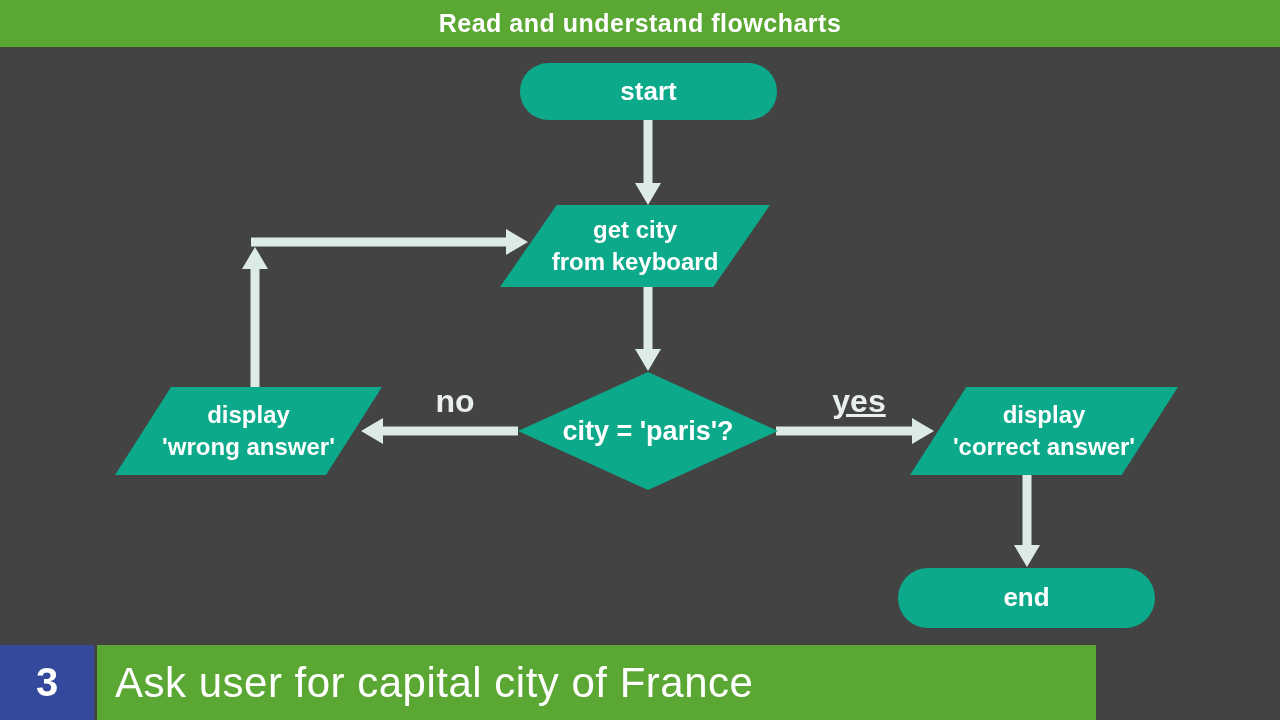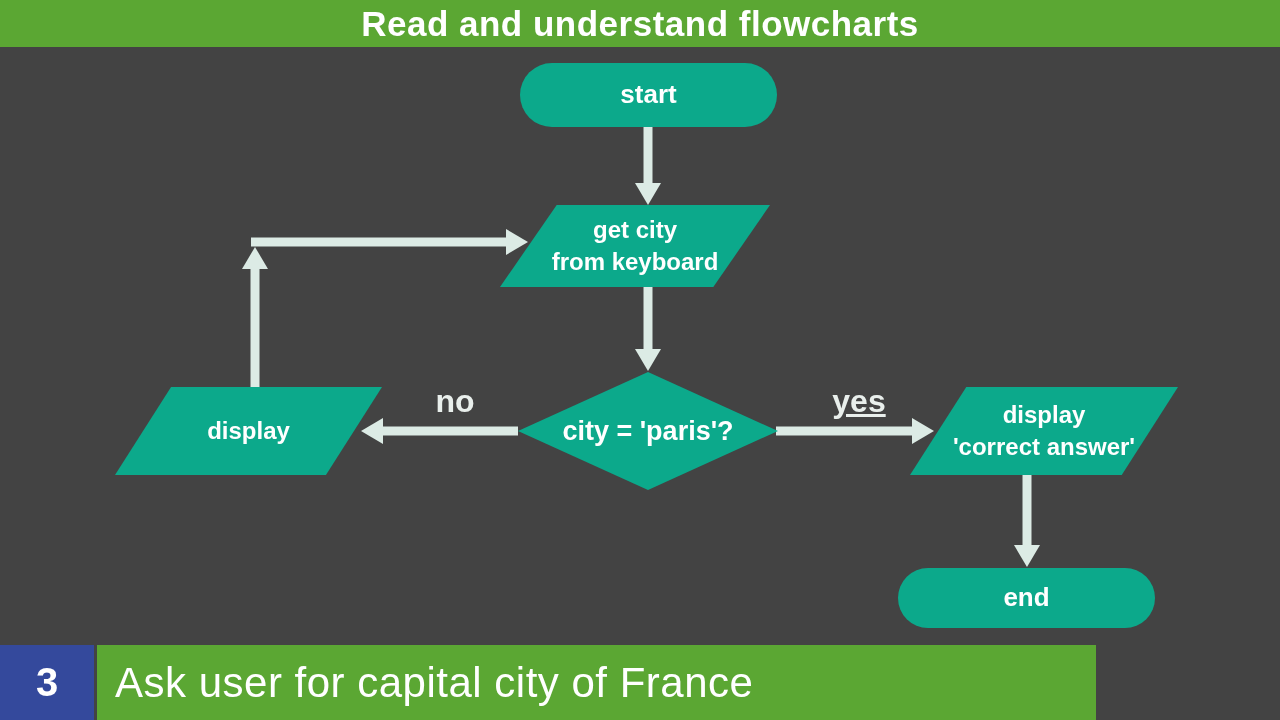--- a/index.html
+++ b/index.html
@@ -15,21 +15,21 @@
 
   
   .title-bar {
     position: absolute; left: 0; top: 0;
     width: 1280px; height: 47px;
     background: var(--title-bar-bg, #5ba733);
     display: flex; align-items: center; justify-content: center;
   }
   .title-bar span {
     color: var(--node-text, #ffffff);
-    font-size: 35px; font-weight: 600; letter-spacing: 0.5px;
+    font-size: 25px; font-weight: 600; letter-spacing: 0.5px;
   }
 
   
   .canvas { position: absolute; left: 0; top: 47px; width: 1280px; height: 598px; }
   .arrows { position: absolute; left: 0; top: -47px; width: 1280px; height: 720px; pointer-events: none; }
 
   .node {
     position: absolute;
     background: var(--node-fill, #0ca98b);
     color: var(--node-text, #ffffff);
@@ -40,21 +40,21 @@
     line-height: 1.35;
   }
   .terminator { border-radius: 999px; font-size: 26px; }
   .io { clip-path: polygon(21% 0, 100% 0, 79% 100%, 0 100%); font-size: 24px; }
   .decision {
     clip-path: polygon(50% 0, 100% 50%, 50% 100%, 0 50%);
     font-size: 27px;
   }
 
   
-  .n-start   { left: 520px; top:  16px; width: 257px; height: 64px; }
+  .n-start   { left: 520px; top:  16px; width: 257px; height: 57px; }
   .n-getcity { left: 500px; top: 158px; width: 270px; height: 82px; }
   .n-dec     { left: 518px; top: 325px; width: 260px; height: 118px; }
   .n-wrong   { left: 115px; top: 340px; width: 267px; height: 88px; }
   .n-correct { left: 910px; top: 340px; width: 268px; height: 88px; }
   .n-end     { left: 898px; top: 521px; width: 257px; height: 60px; }
 
   .edge-label {
     position: absolute;
     width: 90px; text-align: center;
     color: var(--edge-label-text, #e9efec);
@@ -132,20 +132,21 @@
       <span>get city</span>
       <span>from keyboard</span>
     </div>
 
     <div class="node decision n-dec">
       <span>city = 'paris'?</span>
     </div>
 
     <div class="node io n-wrong">
       <span>display</span>
+      <span>'wrong answer'</span>
     </div>
 
     <div class="node io n-correct">
       <span>display</span>
       <span>'correct answer'</span>
     </div>
 
     <div class="node terminator n-end">
       <span>end</span>
     </div>

